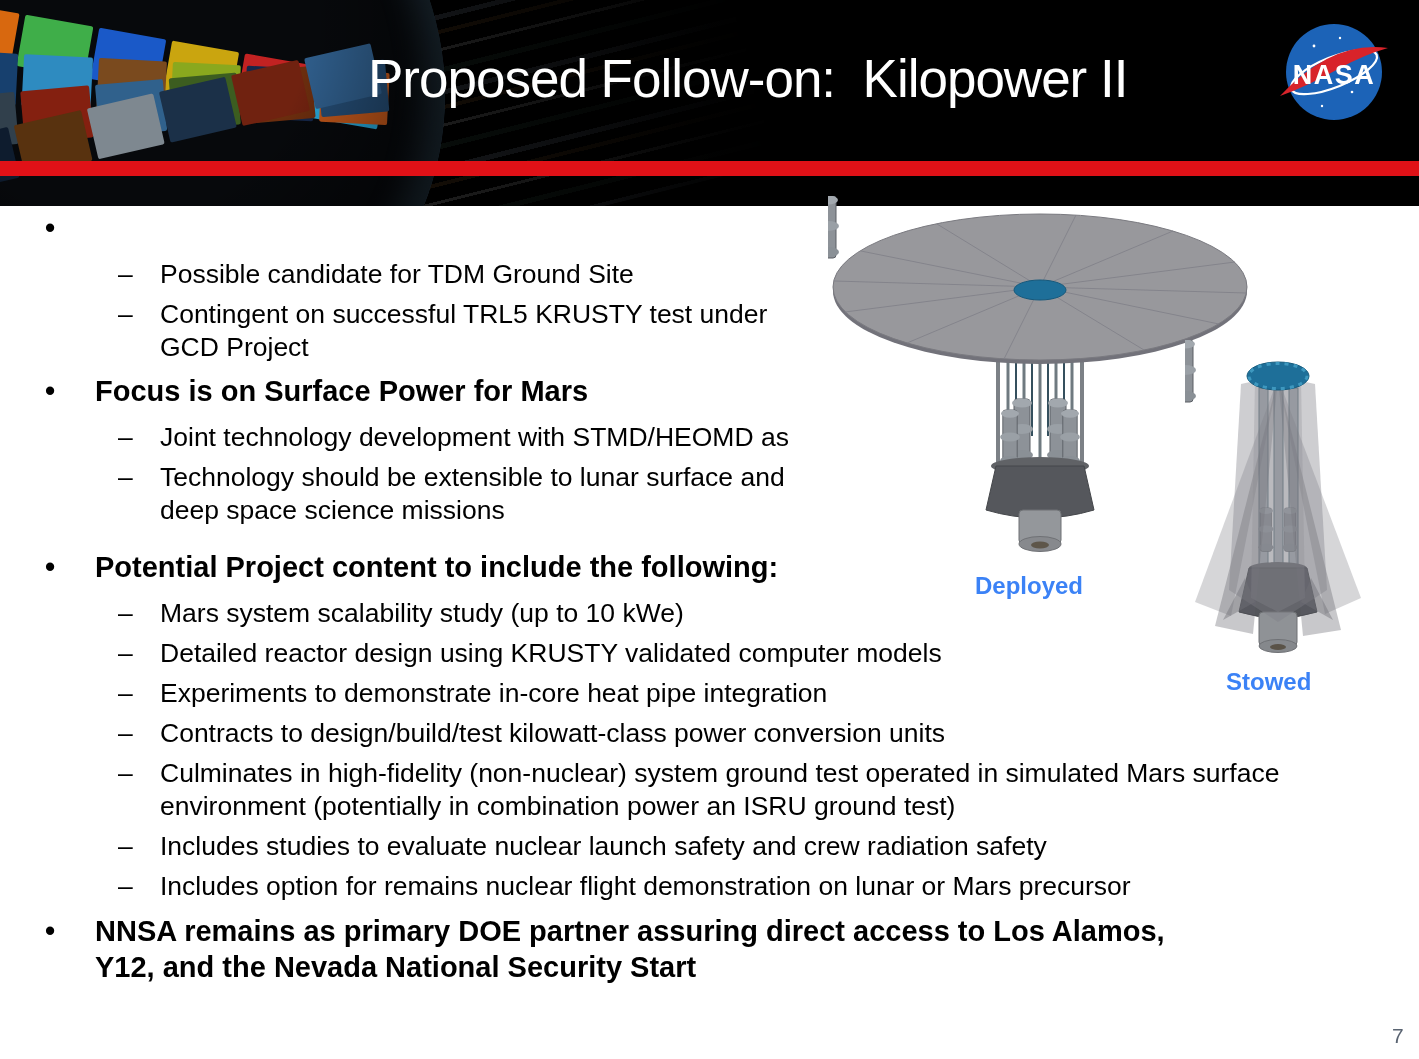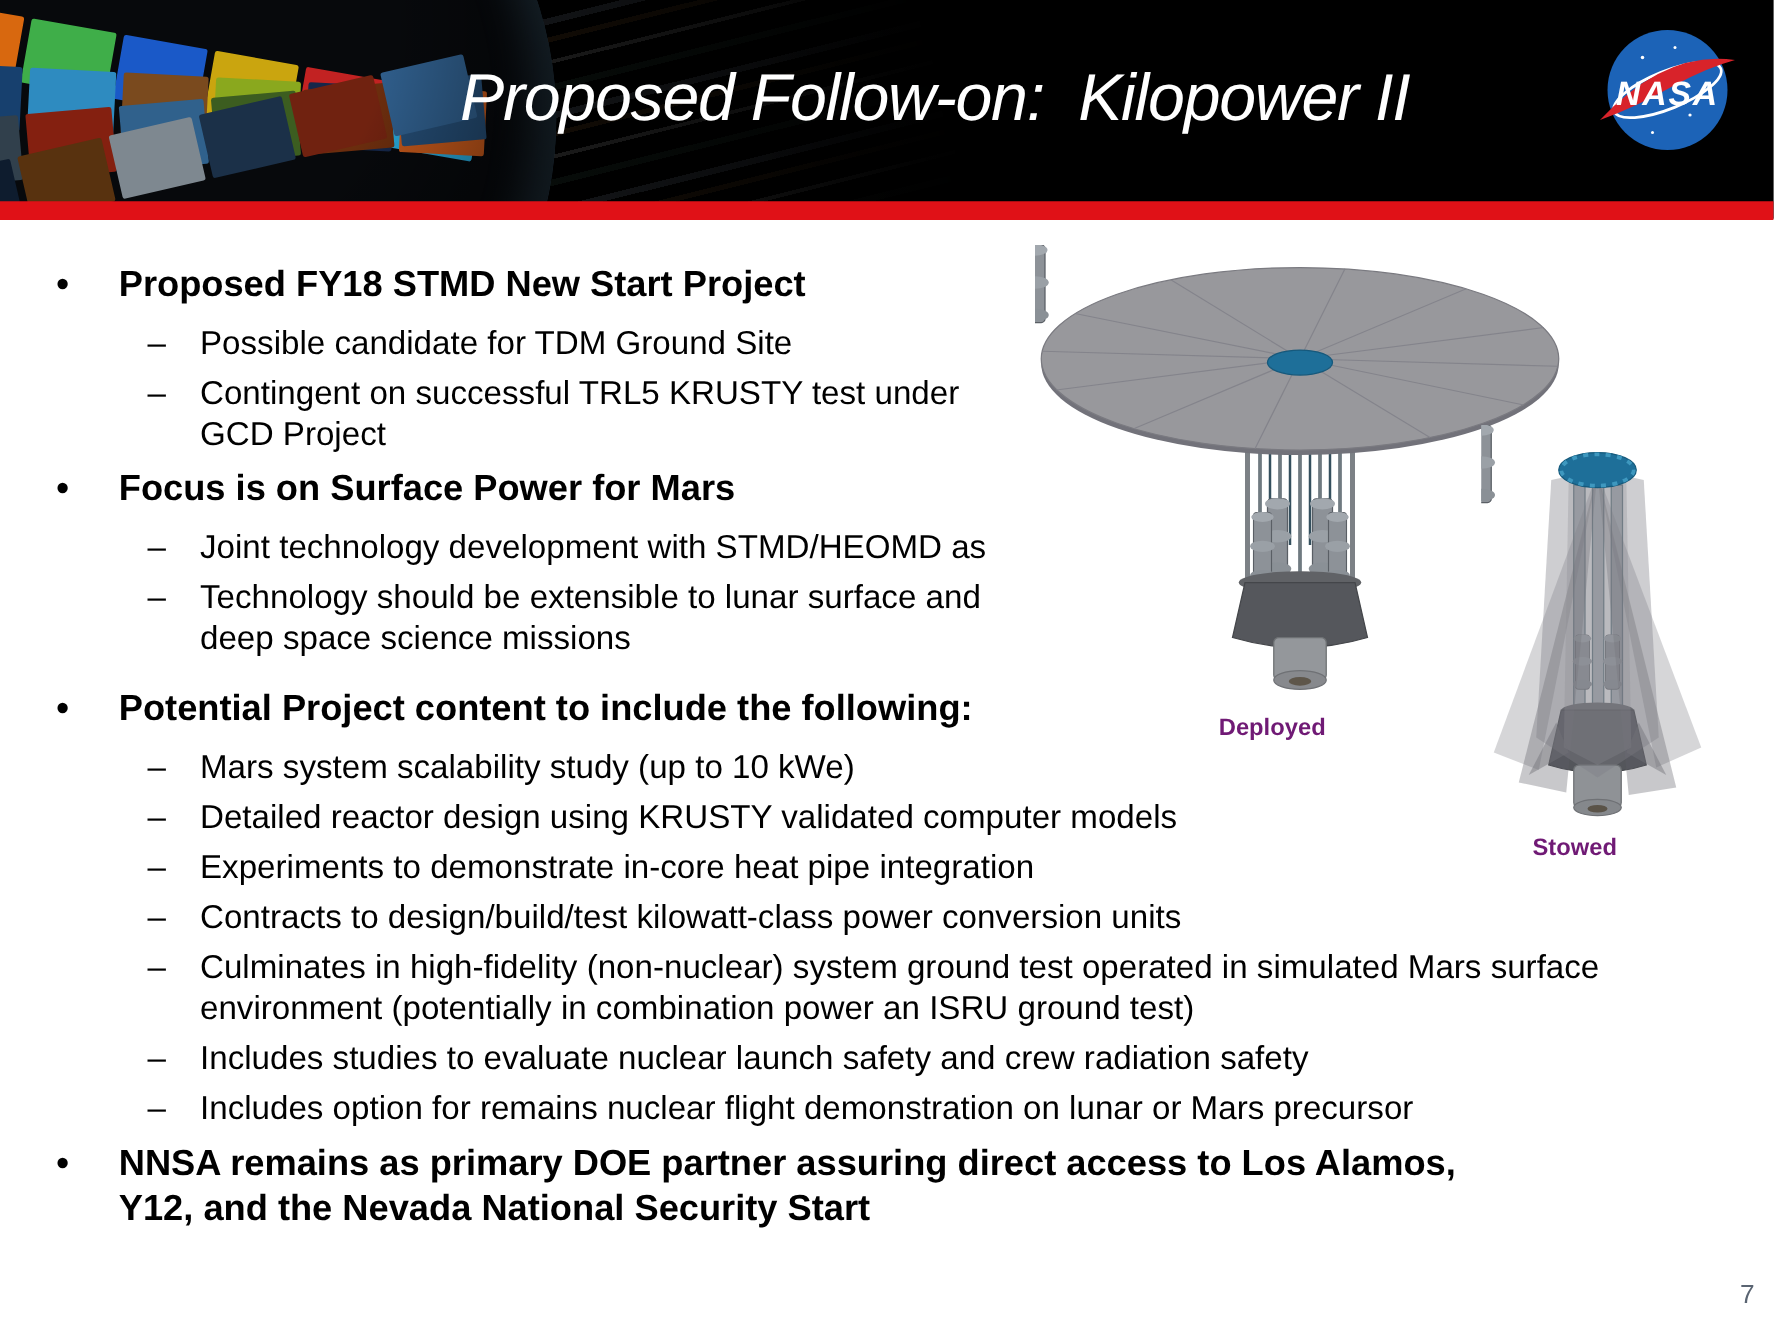--- a/index.html
+++ b/index.html
@@ -1,20 +1,20 @@
 <!DOCTYPE html>
 <html><head>
 <meta charset="utf-8">
 <style>
   html,body{margin:0;padding:0;background:#fff;}
   .slide{position:relative;width:1419px;height:1059px;background:#fff;overflow:hidden;
          font-family:"Liberation Sans","DejaVu Sans",sans-serif;color:#000;}
 
   
-  .header{position:absolute;top:0;left:0;width:1419px;height:175px;background:#000;overflow:hidden;font-style:italic;}
+  .header{position:absolute;top:0;left:0;width:1419px;height:206px;background:#000;overflow:hidden;}
   .streaks{position:absolute;left:90px;top:-60px;width:720px;height:300px;transform:rotate(-14deg);
     background:
       repeating-linear-gradient(180deg,
         rgba(205,225,255,.16) 0 5px, transparent 5px 15px,
         rgba(255,170,80,.12) 15px 19px, transparent 19px 33px,
         rgba(255,255,255,.18) 33px 36px, transparent 36px 52px,
         rgba(120,200,160,.10) 52px 57px, transparent 57px 74px);
     -webkit-mask-image:linear-gradient(to right,#000 15%,transparent 92%);
     mask-image:linear-gradient(to right,#000 15%,transparent 92%);}
   .header-fade{position:absolute;inset:0;background:linear-gradient(90deg,transparent 42%,rgba(0,0,0,.8) 66%,#000 78%);}
@@ -56,21 +56,21 @@
   .l2 .mk{width:42px;flex:none;}
   .first{margin-top:35px;}
   .gap-lg{margin-top:23px;}
   .twol{line-height:36px;}
   .ln{display:block;}
 
   
   .fig{position:absolute;}
   .fig-deployed{left:828px;top:196px;width:424px;height:356px;}
   .fig-stowed{left:1185px;top:340px;width:200px;height:314px;}
-  .caption{position:absolute;font-weight:bold;font-size:19px;color:#701a75;}
+  .caption{position:absolute;font-weight:bold;font-size:24px;color:#3b82f6;}
   .cap-deployed{left:975px;top:572px;}
   .cap-stowed{left:1226px;top:668px;}
 
   .pagenum{position:absolute;left:1392px;top:1024px;font-size:21px;color:#5a6472;}
 </style>
 </head>
 <body>
 
 <div class="slide">
 
@@ -130,21 +130,20 @@
       </svg>
     </div>
   </div>
 
   <div class="redbar" style="background:#e01117;"></div>
 
   <div class="content">
     <ul>
       <li class="l1 first">
           <span class="mk">•</span>
-          <span class="tx">Proposed FY18 STMD New Start Project</span>
         </li>
       <li class="l2">
           <span class="mk">–</span>
           <span class="tx">Possible candidate for TDM Ground Site</span>
         </li>
       <li class="l2">
           <span class="mk">–</span>
           <span class="tx">
             <span class="ln">Contingent on successful TRL5 KRUSTY test under</span>
             <span class="ln">GCD Project</span>

